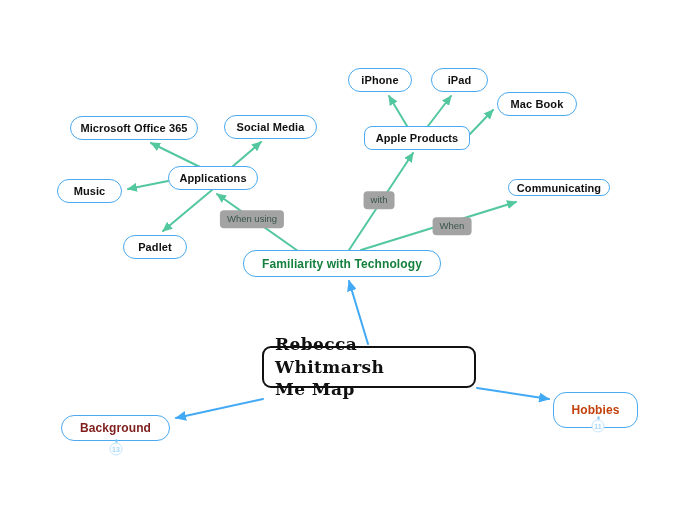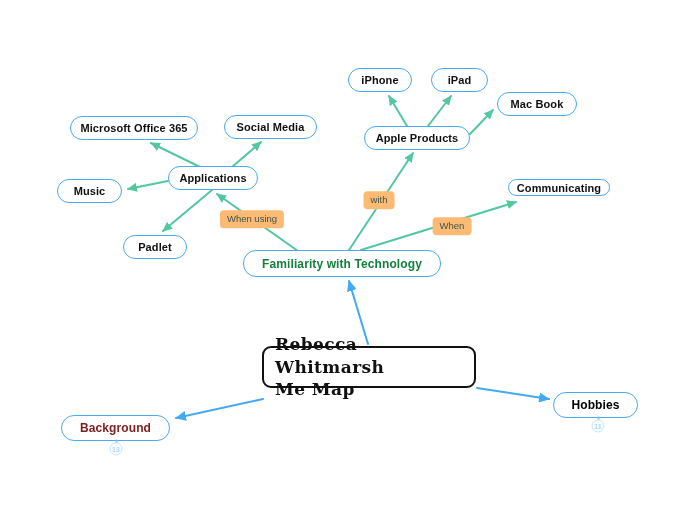--- a/index.html
+++ b/index.html
@@ -10,21 +10,21 @@
   .node{position:absolute;box-sizing:border-box;background:#fff;
         border:1.5px solid #4aa9ef;border-radius:13px;
         display:flex;align-items:center;justify-content:center;
         font-weight:bold;font-size:11px;color:#101010;letter-spacing:.1px;
         white-space:nowrap;}
   .node.central{border:2.5px solid #111;border-radius:9px;
         font-family:"DejaVu Serif",serif;font-size:17px;font-weight:bold;
         line-height:1.35;justify-content:flex-start;text-align:left;
         padding:0 11px;white-space:pre-line;letter-spacing:.4px;}
   .edge-label{position:absolute;transform:translate(-50%,-50%);
-        background:#fdba74;color:#3a554d;font-size:9.5px;line-height:1;
+        background:#a3a3a3;color:#3a554d;font-size:9.5px;line-height:1;
         padding:4px 7px;border-radius:4px;white-space:nowrap;}
   .badge{position:absolute;transform:translate(-50%,-50%);
         width:13px;height:13px;border-radius:50%;box-sizing:border-box;
         border:1.5px solid #c4e6fb;color:#a9d8f8;background:#fdfeff;
         font-size:7px;font-weight:bold;display:flex;align-items:center;
         justify-content:center;line-height:1;}
   .badge::before{content:"";position:absolute;top:-4px;left:50%;
         margin-left:-1px;width:2px;height:3px;background:#7fc4f6;}
 </style>
 </head>
@@ -53,31 +53,31 @@
         <line x1="470" y1="134" x2="493" y2="110" stroke="#53c79e" stroke-width="2" stroke-linecap="round" marker-end="url(#arrow-green)"></line>
         <line x1="368" y1="344" x2="349" y2="281" stroke="#42a9f5" stroke-width="2" stroke-linecap="round" marker-end="url(#arrow-blue)"></line>
         <line x1="263" y1="399" x2="176" y2="418" stroke="#42a9f5" stroke-width="2" stroke-linecap="round" marker-end="url(#arrow-blue)"></line>
         <line x1="477" y1="388" x2="549" y2="399" stroke="#42a9f5" stroke-width="2" stroke-linecap="round" marker-end="url(#arrow-blue)"></line>
       </g>
   </svg>
   <div id="node-layer">
       <div class="node" style="left: 348px; top: 68px; width: 64px; height: 24px;">iPhone</div>
       <div class="node" style="left: 431px; top: 68px; width: 57px; height: 24px;">iPad</div>
       <div class="node" style="left: 497px; top: 92px; width: 80px; height: 24px;">Mac Book</div>
-      <div class="node" style="left: 364px; top: 126px; width: 106px; height: 24px;">Apple Products</div>
+      <div class="node" style="left: 364px; top: 126px; width: 106px; height: 24px; border-radius: 8px;">Apple Products</div>
       <div class="node" style="left: 70px; top: 116px; width: 128px; height: 24px;">Microsoft Office 365</div>
       <div class="node" style="left: 224px; top: 115px; width: 93px; height: 24px;">Social Media</div>
       <div class="node" style="left: 168px; top: 166px; width: 90px; height: 24px;">Applications</div>
       <div class="node" style="left: 57px; top: 179px; width: 65px; height: 24px;">Music</div>
       <div class="node" style="left: 123px; top: 235px; width: 64px; height: 24px;">Padlet</div>
       <div class="node" style="left: 508px; top: 179px; width: 102px; height: 17px;">Communicating</div>
       <div class="node" style="left: 243px; top: 250px; width: 198px; height: 27px; color: #15803d; font-size: 12px;">Familiarity with Technology</div>
       <div class="node central" style="left: 262px; top: 346px; width: 214px; height: 42px;">Rebecca Whitmarsh
 Me Map</div>
       <div class="node" style="left: 61px; top: 415px; width: 109px; height: 26px; color: #7f1d1d; font-size: 12px;">Background</div>
-      <div class="node" style="left: 553px; top: 392px; width: 85px; height: 26px; color: #000000; font-size: 12px; text-align: right;">Hobbies</div>
+      <div class="node" style="left: 553px; top: 392px; width: 85px; height: 36px; color: #c2410c; font-size: 12px; text-align: right;">Hobbies</div>
       <div class="edge-label" style="left: 252px; top: 219px;">When using</div>
       <div class="edge-label" style="left: 379px; top: 200px;">with</div>
       <div class="edge-label" style="left: 452px; top: 226px;">When</div>
       <div class="badge" style="left: 116px; top: 449px;">13</div>
       <div class="badge" style="left: 598px; top: 426px;">11</div>
     </div>
 </div>
 
 </body></html>

